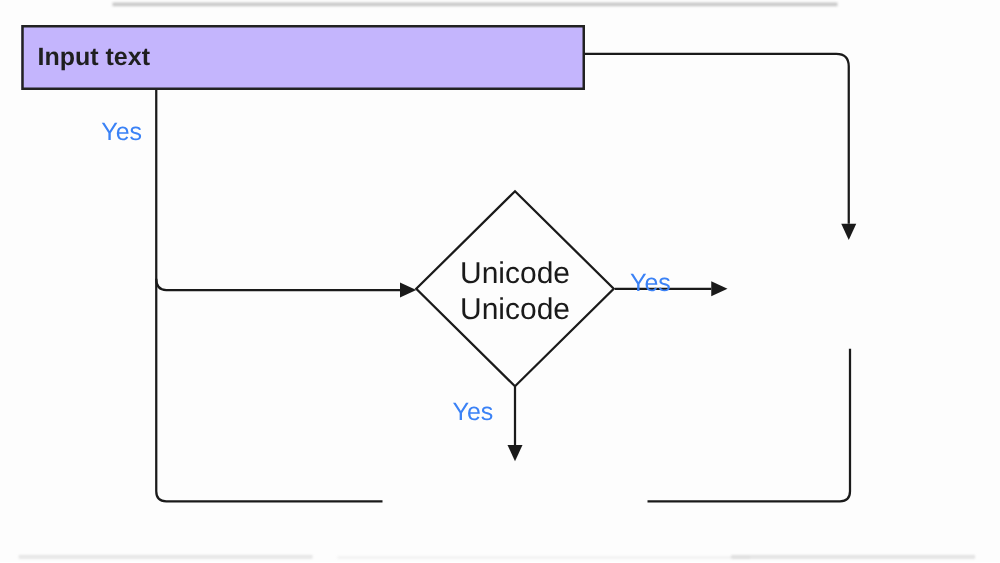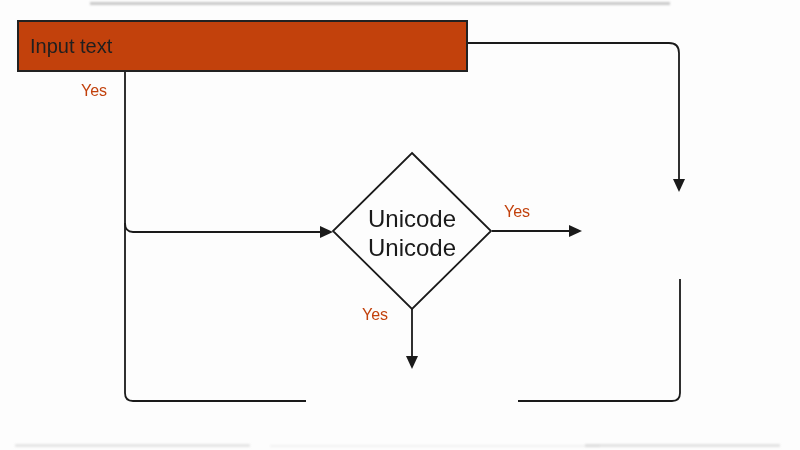--- a/index.html
+++ b/index.html
@@ -17,22 +17,23 @@
     color: #1f1f1f;
   }
   #connector-layer {
     position: absolute;
     left: 0; top: 0;
     width: 800px; height: 450px;
   }
   .node-box {
     position: absolute;
     box-sizing: border-box;
-    background: #c2410c;
+    background: #c4b5fd;
     border: 2px solid #222222;
+    font-weight: bold;
   }
   #input-box {
     left: 17px; top: 20px;
     width: 451px; height: 52px;
   }
   #input-box .box-label {
     position: absolute;
     left: 11px; top: 0;
     line-height: 48px;
     font-size: 20px;
@@ -51,23 +52,24 @@
     width: 212px; height: 66px;
     text-align: center;
   }
   #output-box .box-label {
     line-height: 62px;
     font-size: 20px;
     white-space: nowrap;
   }
   .edge-label {
     position: absolute;
-    font-size: 16px;
-    color: #c2410c;
+    font-size: 20px;
+    color: #3b82f6;
     white-space: nowrap;
+    margin-top: 13px;
   }
   #yes-left   { left: 81px;  top: 82px;  }
   #yes-right  { left: 504px; top: 203px; }
   #yes-bottom { left: 362px; top: 306px; }
   #decision-label {
     position: absolute;
     left: 342px; top: 204px;
     width: 140px;
     text-align: center;
     font-size: 24px;

